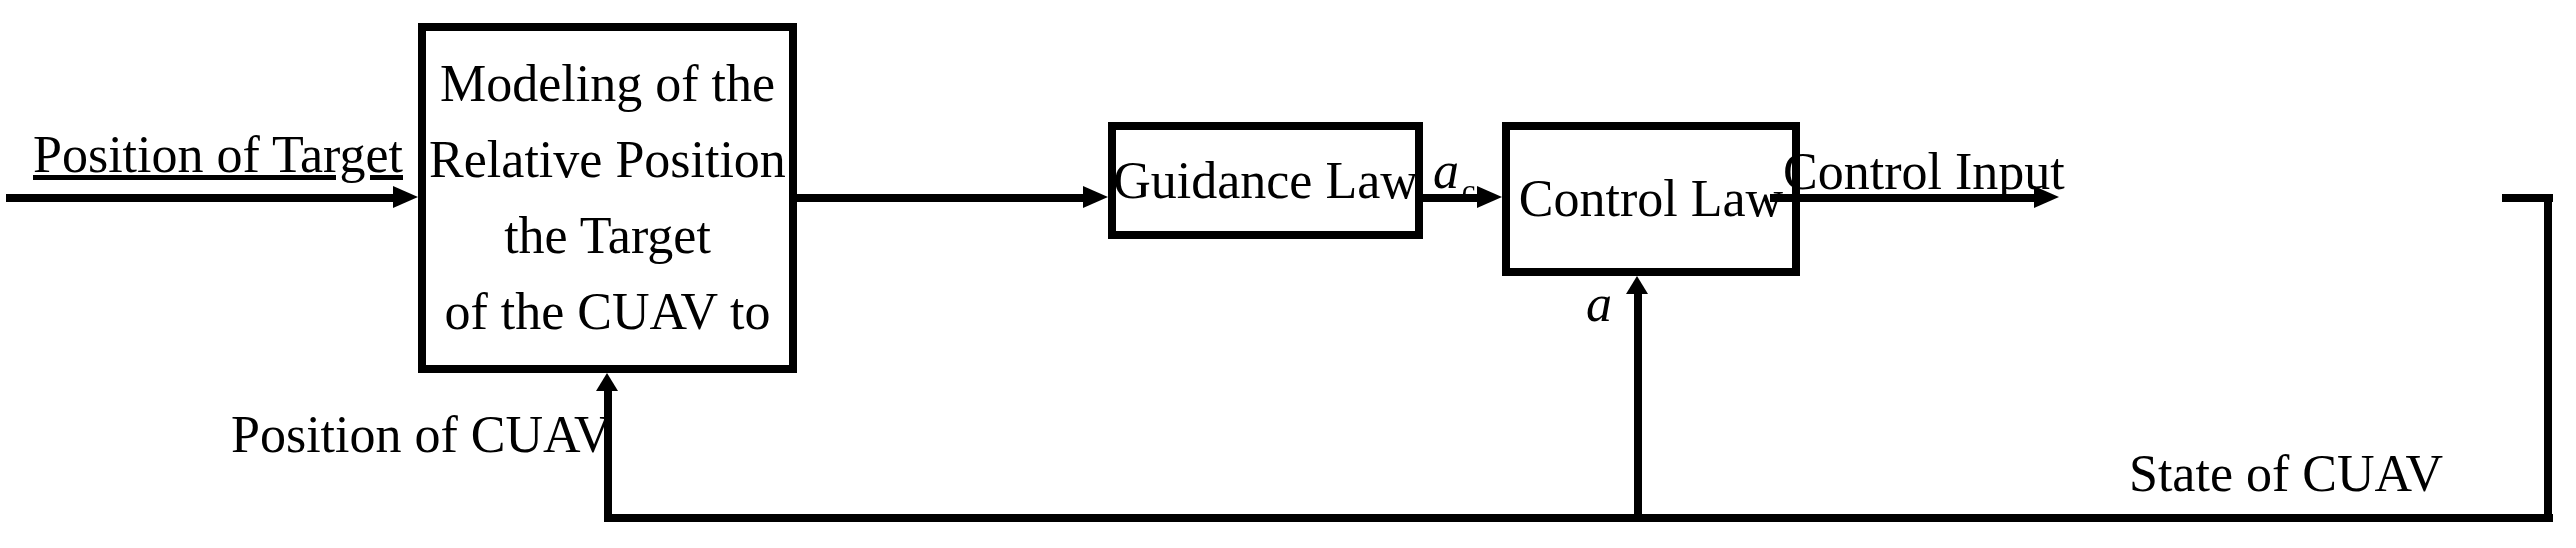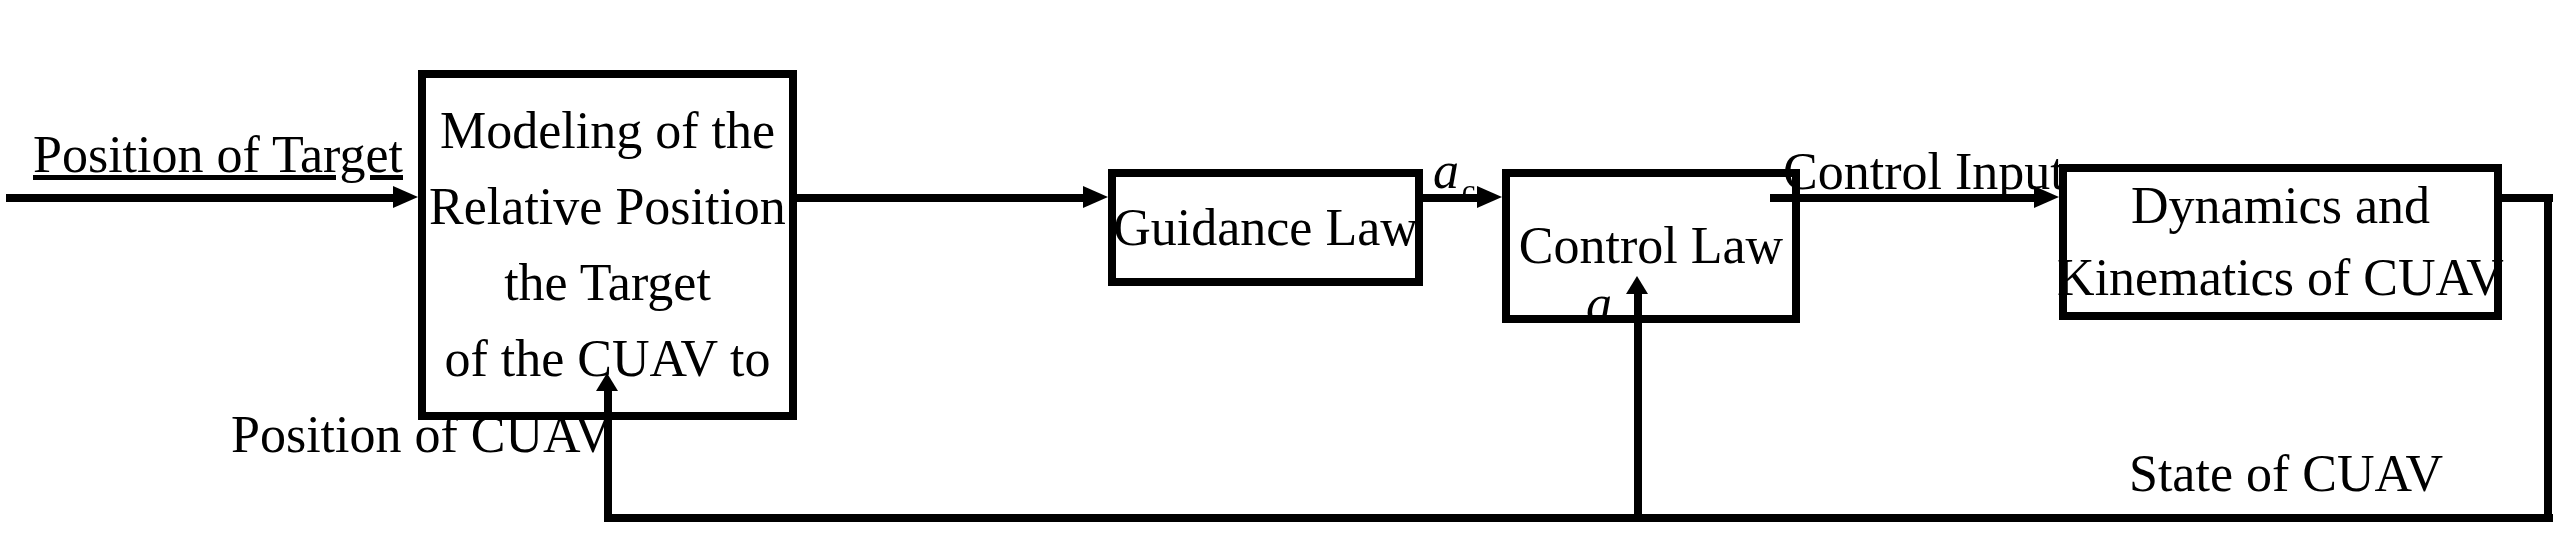--- a/index.html
+++ b/index.html
@@ -15,21 +15,20 @@
   .block{
     position:absolute;
     box-sizing:border-box;
     border:8.3px solid #000000;
     background:#ffffff;
     display:flex;flex-direction:column;
     align-items:center;justify-content:center;
     text-align:center;
     font-size:52px;
     white-space:nowrap;
-    margin-top:47px;
   }
   .block span{display:block;}
   #box-modeling{left:418px;top:23px;width:379px;height:350px;line-height:76px;}
   #box-guidance{left:1108px;top:122px;width:315px;height:117px;line-height:56px;}
   #box-control{left:1502px;top:122px;width:298px;height:154px;line-height:56px;}
   #box-dynamics{left:2059px;top:117px;width:443px;height:156px;line-height:72px;}
   
   .seg{position:absolute;background:#000000;}
   #seg-target-h{left:5.6px;top:194px;width:391px;height:8.3px;}
   #seg-los-h{left:797px;top:194px;width:289px;height:8.3px;}
@@ -89,24 +88,20 @@
   </div>
 
   <div class="block" id="box-guidance">
     <span>Guidance Law</span>
   </div>
 
   <div class="block" id="box-control">
     <span>Control Law</span>
   </div>
 
-  <div class="block" id="box-dynamics">
-    <span>Dynamics and</span>
-    <span>Kinematics of CUAV</span>
-  </div>
 
   <div class="seg" id="seg-target-h"></div>
   <div class="seg" id="seg-los-h"></div>
   <div class="seg" id="seg-ac-h"></div>
   <div class="seg" id="seg-ci-h"></div>
   <div class="seg" id="seg-state-h"></div>
   <div class="seg" id="seg-state-v"></div>
   <div class="seg" id="seg-bottom-h"></div>
   <div class="seg" id="seg-cuav-v"></div>
   <div class="seg" id="seg-a-v"></div>

